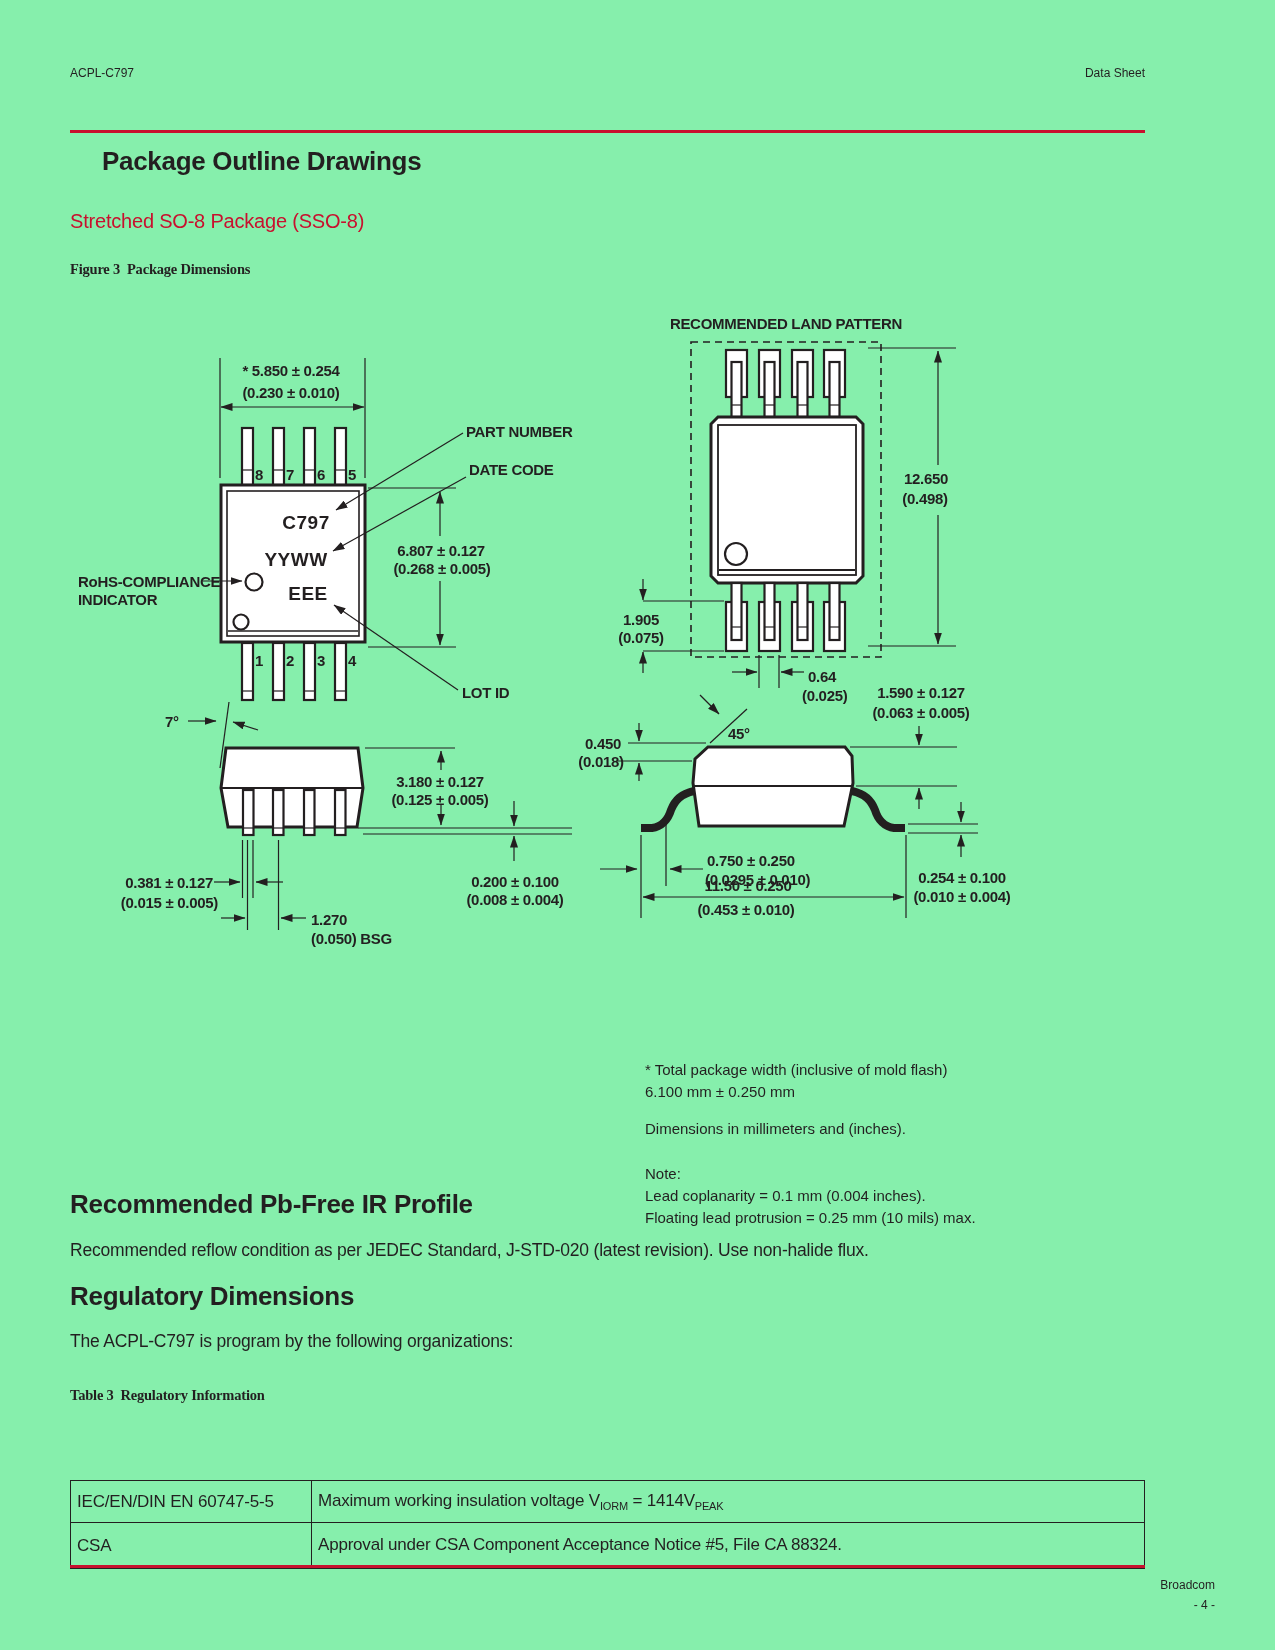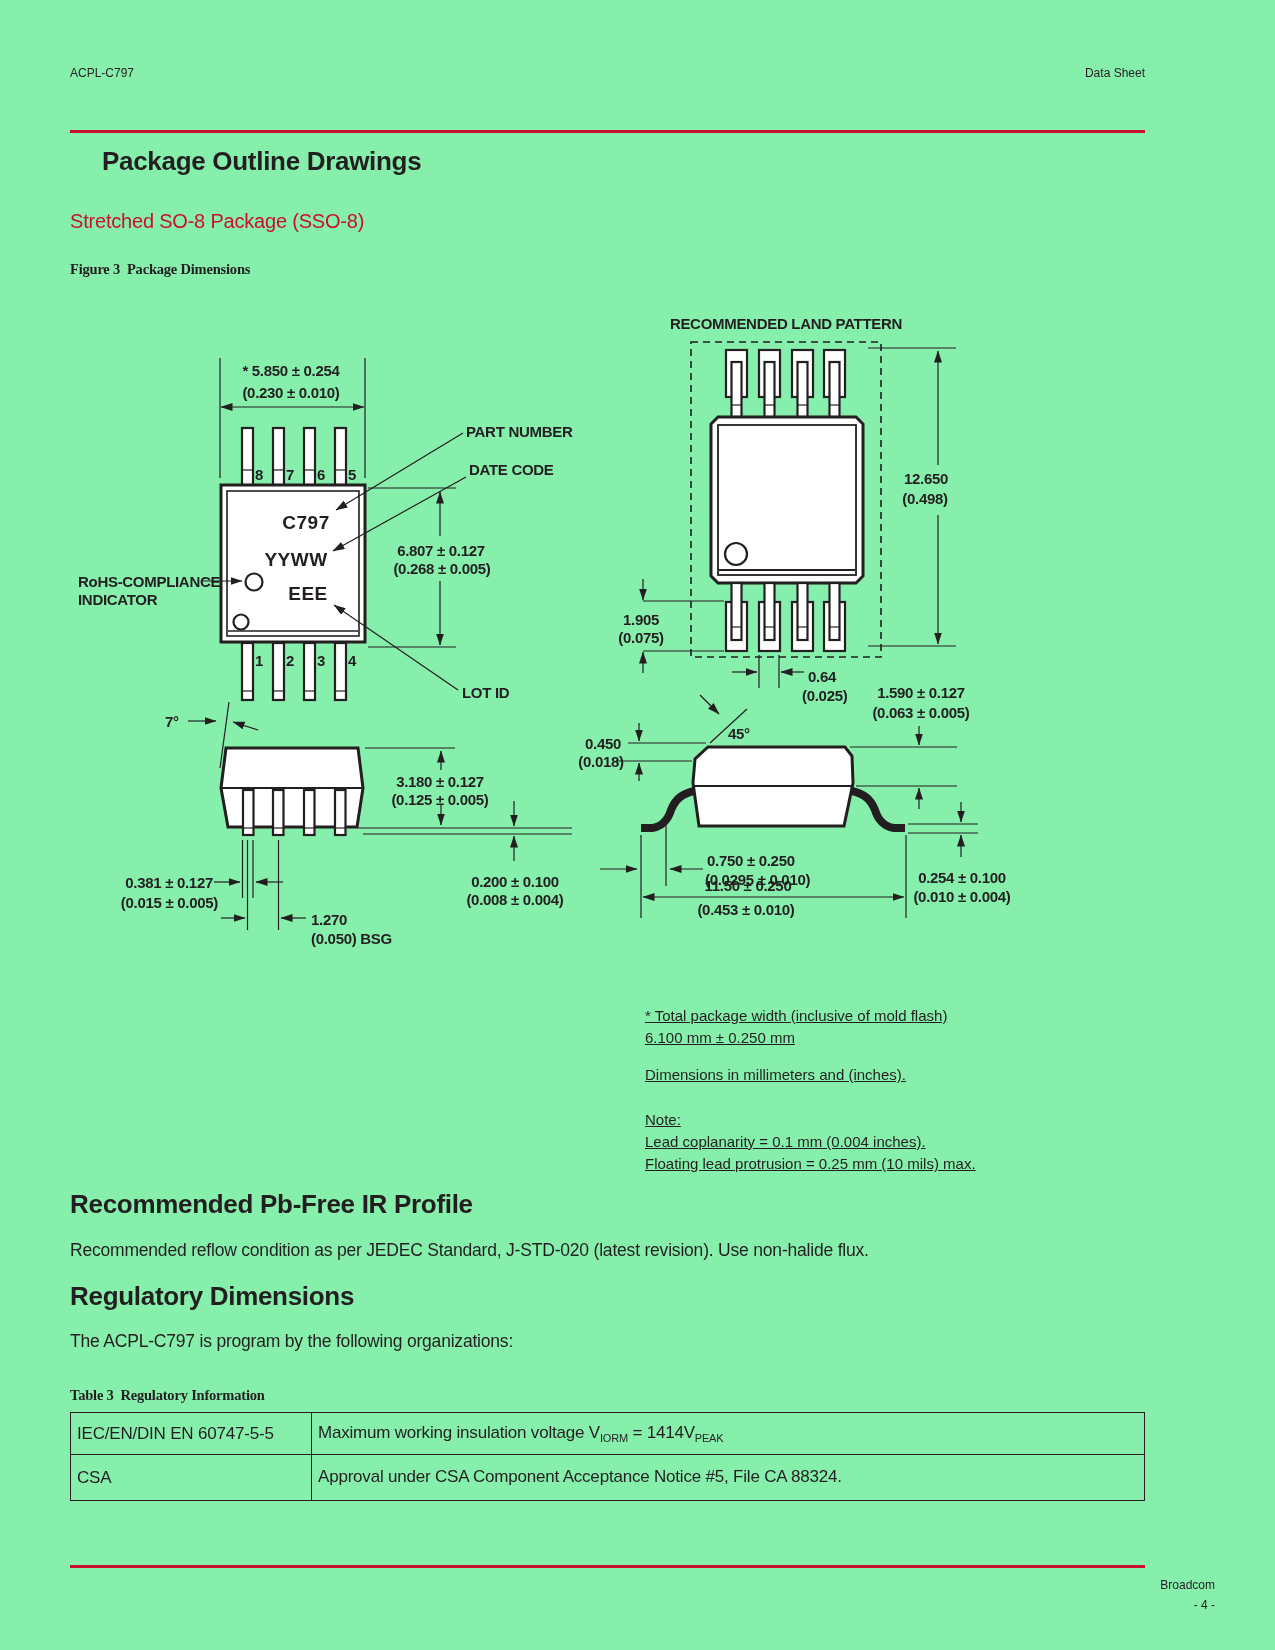--- a/index.html
+++ b/index.html
@@ -7,21 +7,21 @@
         font-family:"Liberation Sans",sans-serif;color:#231f20;overflow:hidden;}
   .abs{position:absolute;}
   .meta{font-size:12px;color:#231f20;}
   .rule{position:absolute;left:70px;width:1075px;height:3px;background:#c8102e;}
   .h1{font-size:26px;font-weight:bold;letter-spacing:-0.3px;}
   .h2red{font-size:20px;font-weight:normal;color:#c8102e;letter-spacing:-0.2px;}
   .figcap{font-size:14.5px;font-weight:bold;white-space:pre;letter-spacing:-0.2px;font-family:Liberation Serif, serif;}
   .note{font-size:15px;line-height:22px;}
   .body-text{font-size:17.5px;letter-spacing:-0.2px;}
   .sech{font-size:26px;font-weight:bold;letter-spacing:-0.3px;}
-  table.reg{position:absolute;left:70px;top:1412px;width:1075px;border-collapse:collapse;
+  table.reg{position:absolute;left:70px;top:1480px;width:1075px;border-collapse:collapse;
             font-size:17px;table-layout:fixed;}
   table.reg td{border:1.6px solid #231f20;padding:2px 6px;vertical-align:middle;letter-spacing:-0.2px;}
   table.reg td.org{width:228px;}
   table.reg tr{height:46px;}
   table.reg tr:first-child{height:42px;}
   sub{font-size:11px;margin-top:20px;}
   .footer{font-size:12px;text-align:right;}
   svg#fig{position:absolute;left:0;top:0;pointer-events:none;}
   svg#fig text{font-family:"Liberation Sans",sans-serif;font-weight:bold;font-size:15px;
                fill:#231f20;letter-spacing:-0.3px;}
@@ -255,21 +255,21 @@
       <text x="213" y="888" text-anchor="end">0.381 ± 0.127</text>
       <text x="218" y="908" text-anchor="end">(0.015 ± 0.005)</text>
 
       <line class="ln thin" x1="221" y1="918" x2="245" y2="918" marker-end="url(#arr)"></line>
       <line class="ln thin" x1="306" y1="918" x2="281" y2="918" marker-end="url(#arr)"></line>
       <text x="311" y="925">1.270</text>
       <text x="311" y="944">(0.050) BSG</text>
     </g>
   </svg>
 
-  <div class="abs note" style="left:645px;top:1005px;text-decoration:underline;">
+  <div class="abs note" style="left:645px;top:1059px;">
     <div>* Total package width (inclusive of mold flash)</div>
     <div>6.100 mm ± 0.250 mm</div>
     <div style="height:15px;"></div>
     <div>Dimensions in millimeters and (inches).</div>
     <div style="height:23px;"></div>
     <div>Note:</div>
     <div>Lead coplanarity = 0.1 mm (0.004 inches).</div>
     <div>Floating lead protrusion = 0.25 mm (10 mils) max.</div>
   </div>
 

